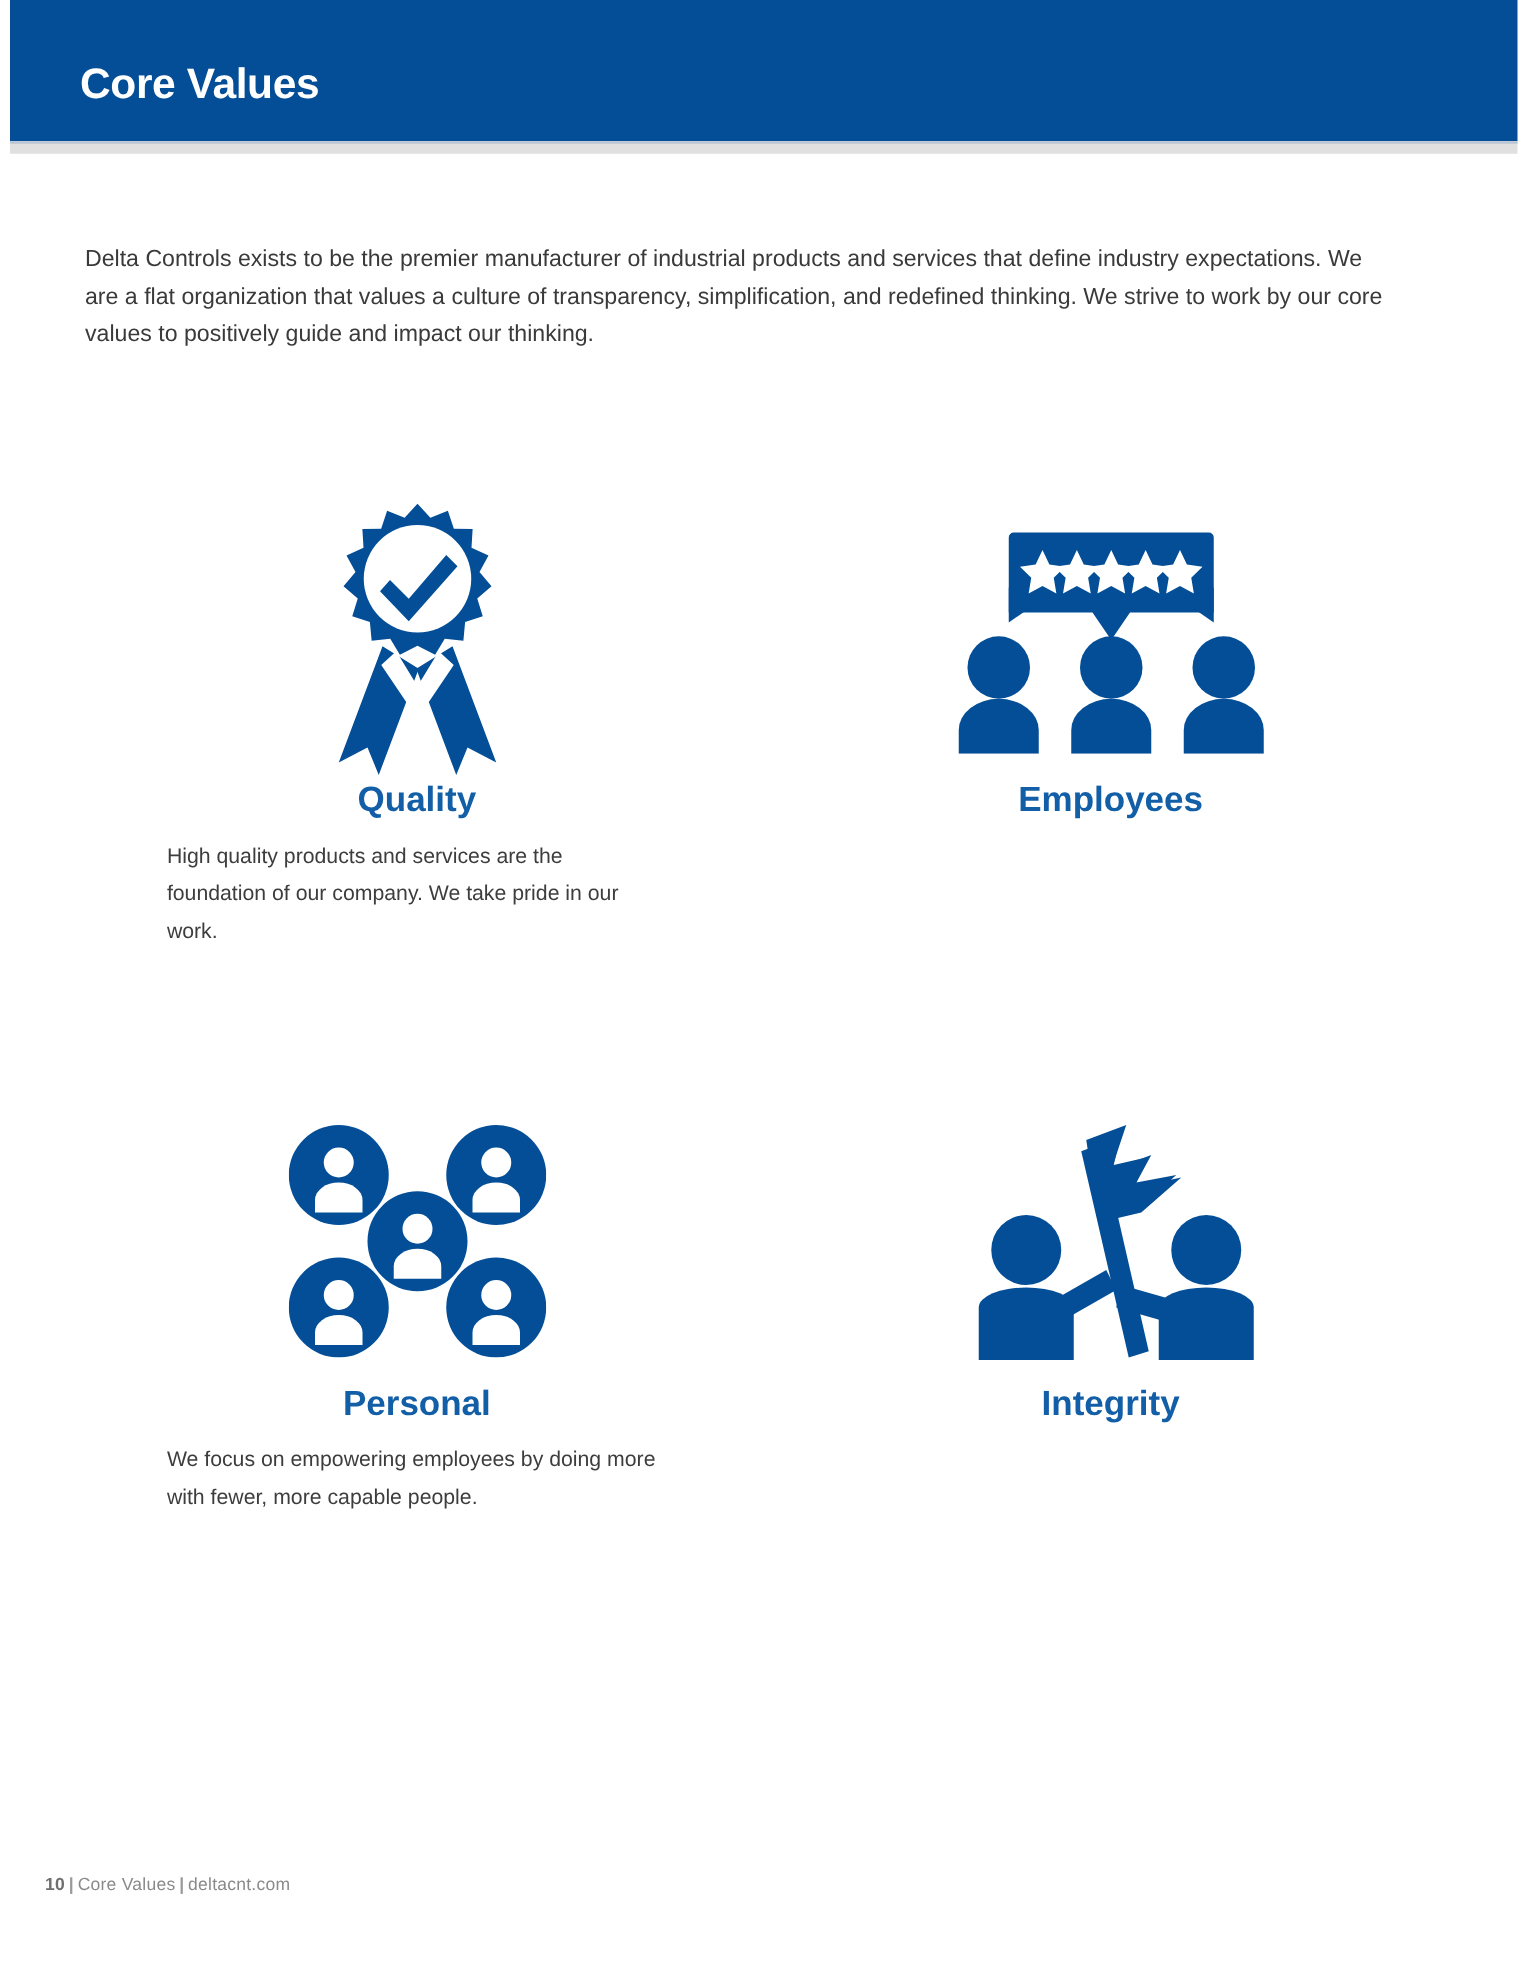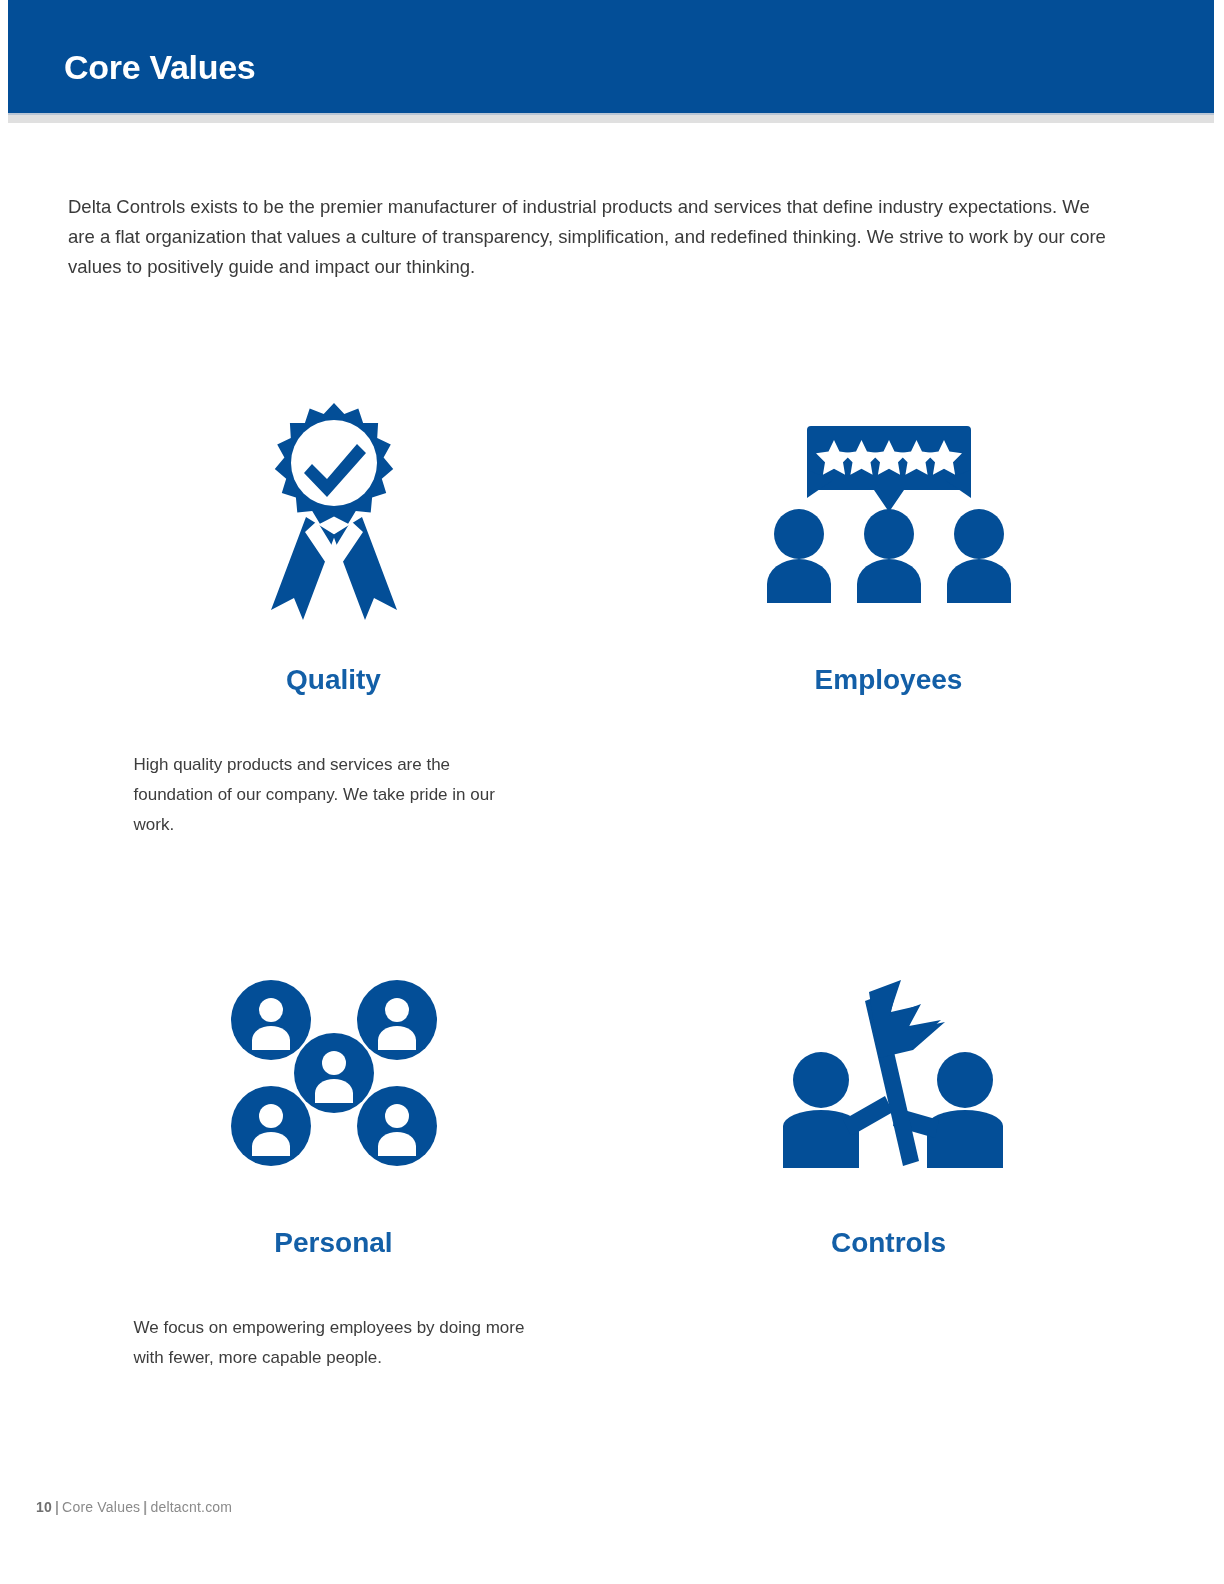--- a/index.html
+++ b/index.html
@@ -75,21 +75,20 @@
   }
   .values-row {
     display: flex;
     width: 100%;
   }
   .value-card {
     width: 50%;
     display: flex;
     flex-direction: column;
     align-items: center;
-    gap: 40px;
   }
   .icon-box {
     height: 230px;
     display: flex;
     align-items: center;
     justify-content: center;
   }
   .value-heading {
     font-size: 28px;
     font-weight: bold;
@@ -266,20 +265,20 @@
 
             <path d="M170 142 L128 130 L124 148 L166 160 Z"></path>
 
             <path d="M96 23 L112 17 L150 183 L134 188 Z"></path>
 
             <path d="M105 18 L128 8 L122 34 L148 28 L140 48 L172 42 L150 62 L118 70 Z"></path>
             <path d="M100 14 L132 2 L120 38 L152 26 L138 52 L176 44 L144 72 L110 80 Z"></path>
           </g>
         </svg>
       </div>
-      <h2 class="value-heading">Controls</h2>
+      <h2 class="value-heading">Integrity</h2>
     </div>
   </div>
 </div>
 
 <div class="footer">
   <span class="pg">10</span><span class="sep">|</span><span>Core Values</span><span class="sep">|</span><span>deltacnt.com</span>
 </div>
 
 </body></html>

